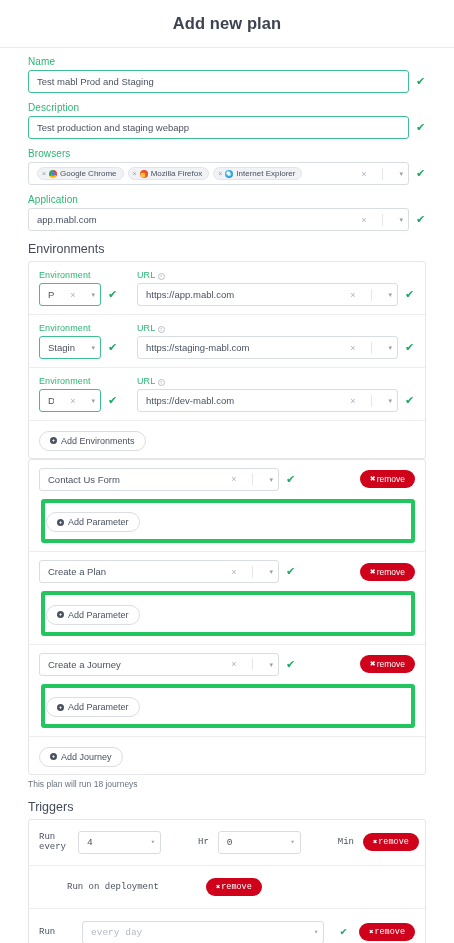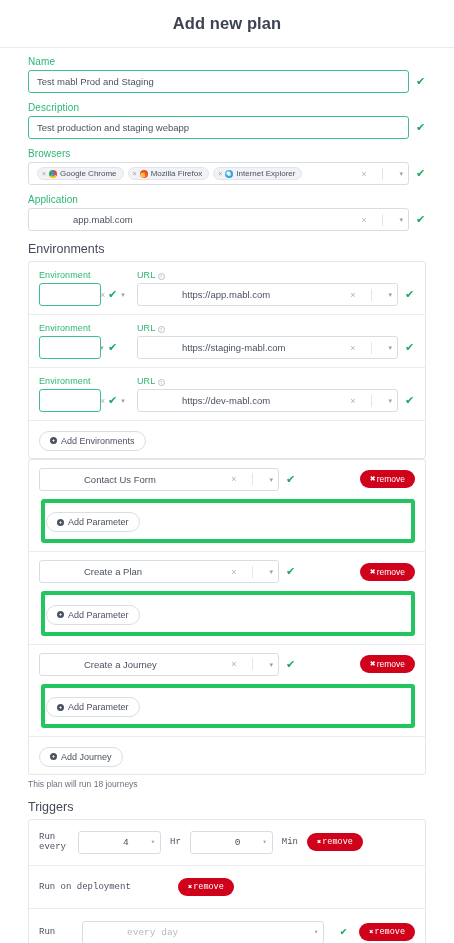--- a/index.html
+++ b/index.html
@@ -72,21 +72,21 @@
     background: #fff;
     display: flex;
     align-items: center;
     padding: 0 5px 0 8px;
     font-size: 9.5px;
     color: #4a5160;
     min-width: 0;
     gap: 16px;
   }
   .combo.plain { border-color: #d8dce3; }
-  .combo .val { flex: 1; overflow: hidden; white-space: nowrap; text-overflow: clip; margin-left: 36px; }
+  .combo .val { flex: 1; overflow: hidden; white-space: nowrap; text-overflow: clip; }
   .combo .val.ph { color: #b3b8c2; }
   .combo .clear { color: #adb3bd; font-size: 9px; flex: none; }
   .combo .sep { width: 1px; height: 12px; background: #e3e6eb; flex: none; }
   .caret { color: #9aa0aa; font-size: 7px; flex: none; line-height: 1; }
 
   
   .chips { display: flex; align-items: center; gap: 4px; flex: 1; overflow: hidden; }
   .chip {
     display: inline-flex;
     align-items: center;
@@ -193,21 +193,21 @@
     font-size: 8.5px;
     color: #6b7280;
     margin-top: 4px;
   }
 
   
   .trig-row { display: flex; align-items: center; gap: 9px; font-family: Liberation Mono, monospace; }
   .trig-label { font-size: 9px; color: #4a5160; width: 30px; flex: none; line-height: 1.15; }
   .trig-label.w34 { width: 34px; }
   .trig-combo { width: 83px; flex: none; }
-  .trig-unit { font-size: 9px; color: #4a5160; flex: none; }
+  .trig-unit { font-size: 9px; color: #4a5160; flex: none; margin-left: 28px; }
   .run-sched { flex: 1; min-width: 0; }
 </style>
 </head>
 <body>
 
 <div class="page">
 
   <div class="page-header">
     <div class="page-title">Add new plan</div>
   </div>

